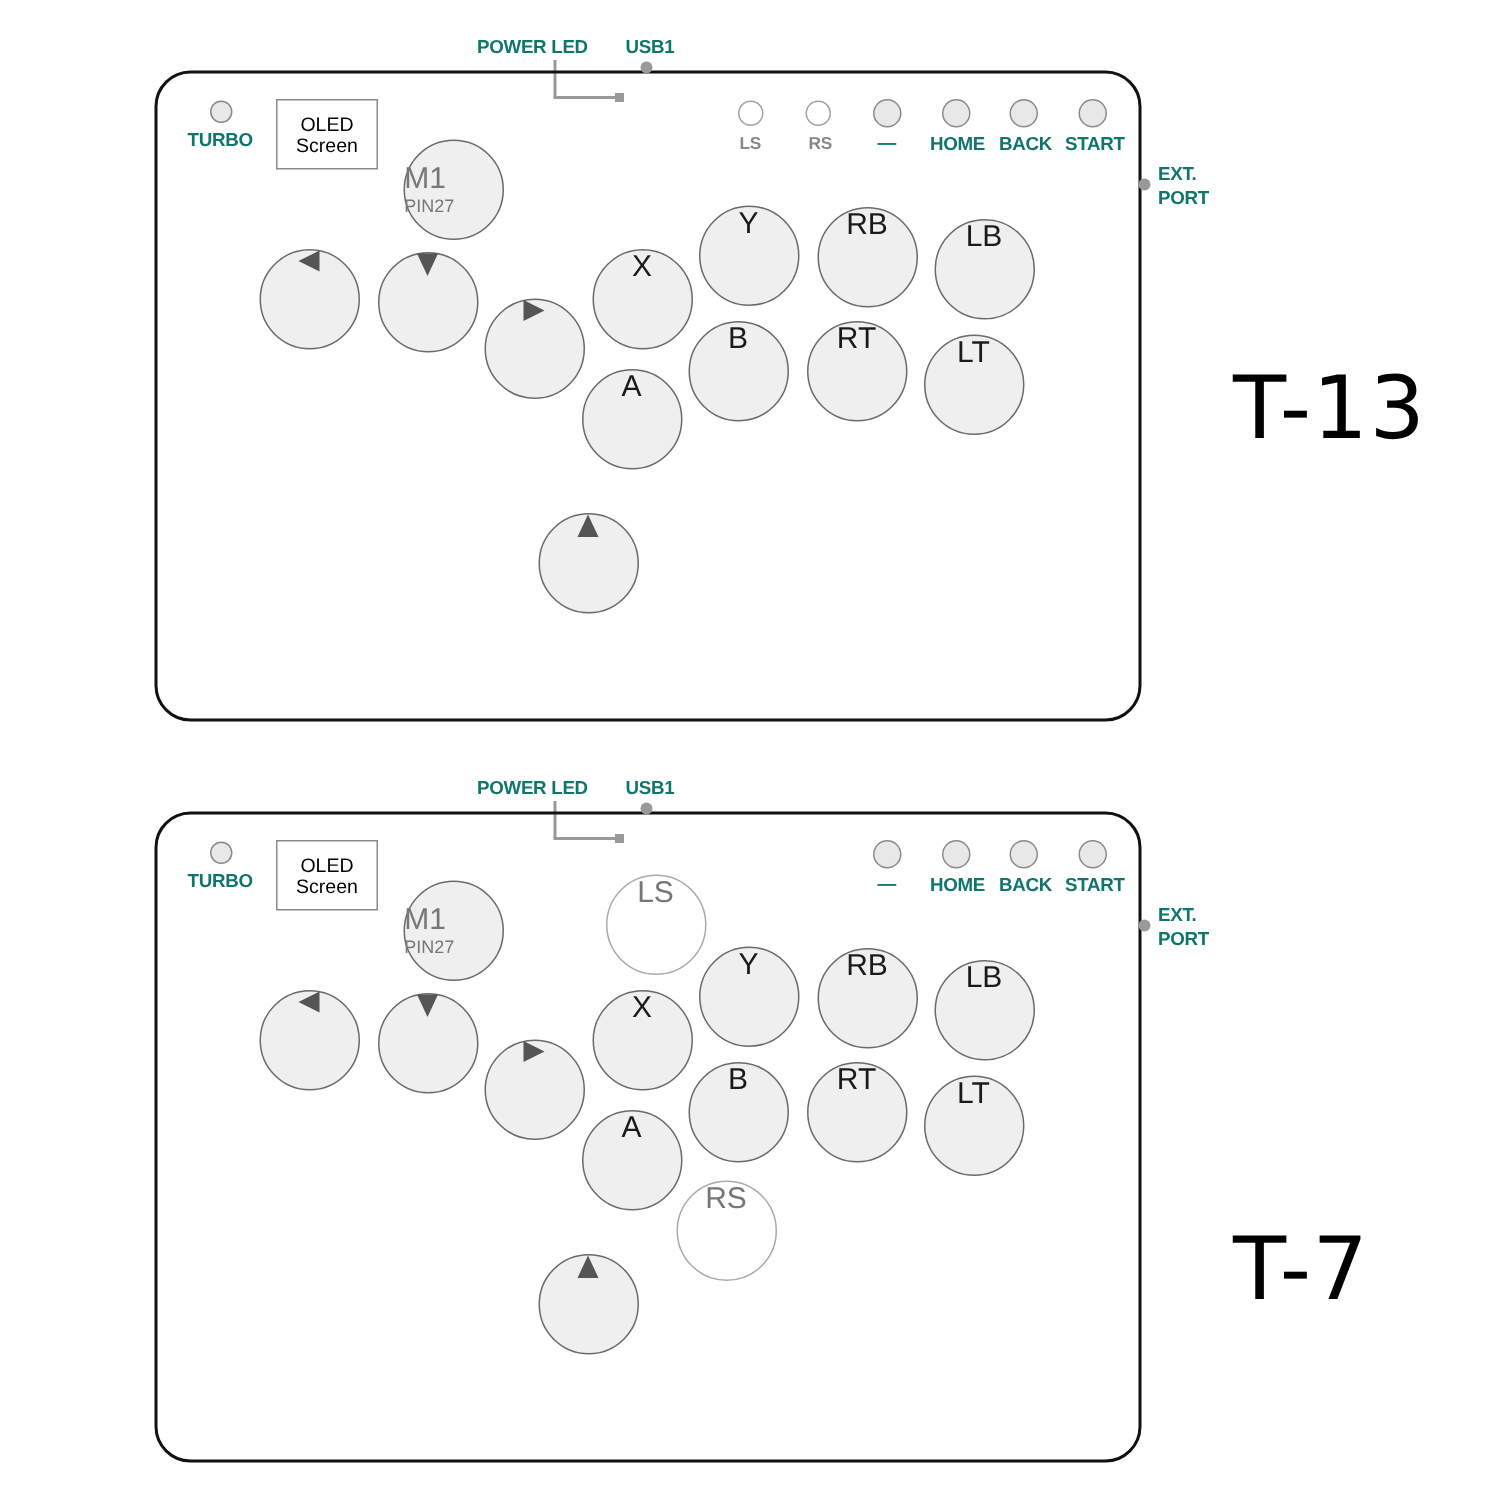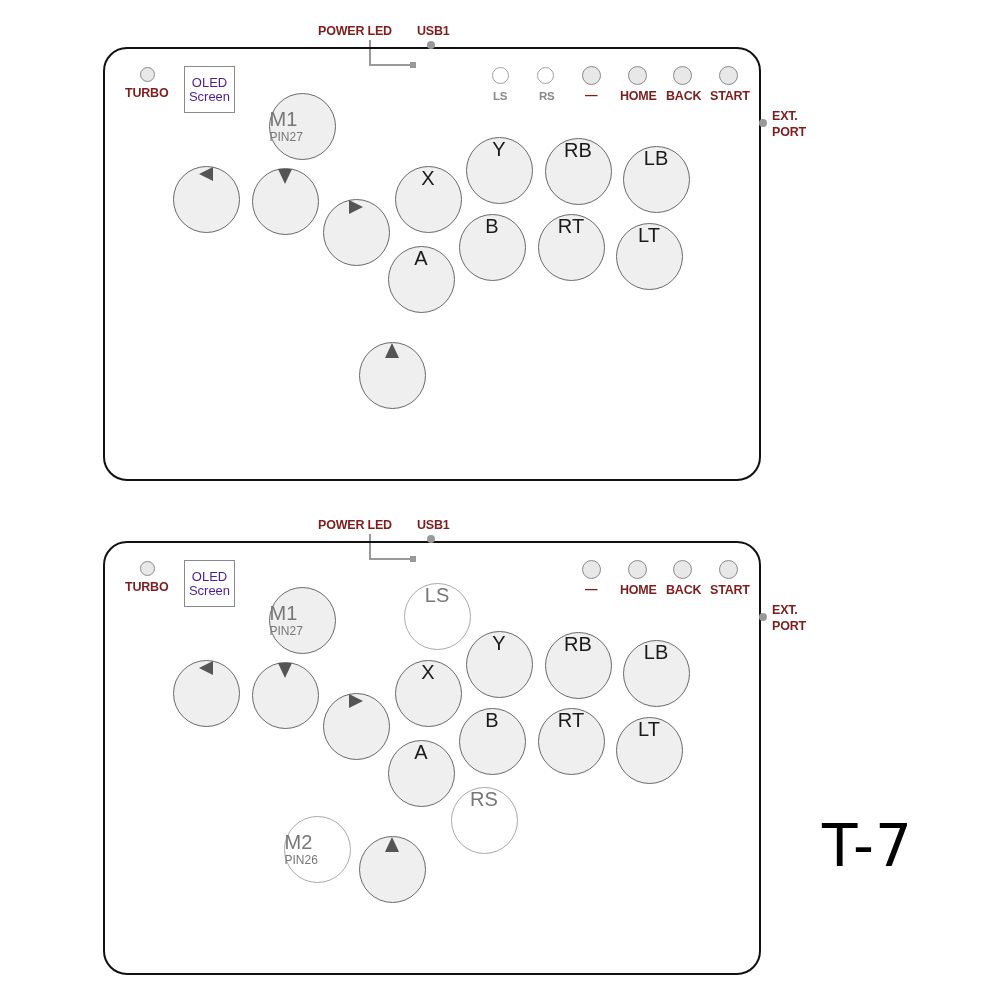--- a/index.html
+++ b/index.html
@@ -1,23 +1,23 @@
 <!DOCTYPE html>
 <html><head>
 <meta charset="utf-8">
 <style>
   html, body { margin:0; padding:0; background:#ffffff; }
   body { width:1000px; height:1000px; position:relative; overflow:hidden; font-family:"Liberation Sans", "DejaVu Sans", sans-serif; }
   .layout { position:absolute; left:0; width:1000px; height:494px; }
   .board { position:absolute; left:103px; top:47px; width:654px; height:430px; border:2.5px solid #111; border-radius:24px; box-sizing:content-box; }
-  .lbl { position:absolute; font-weight:bold; font-size:12.5px; color:#7f1d1d; white-space:nowrap; letter-spacing:-0.2px; }
+  .lbl { position:absolute; font-weight:bold; font-size:12.5px; color:#0f766e; white-space:nowrap; letter-spacing:-0.2px; }
   .lbl.grey { color:#888; font-size:11.5px; }
   .led { position:absolute; width:15px; height:15px; border-radius:50%; background:#e8e8e8; border:1px solid #8a8a8a; box-sizing:border-box; }
   .led.white { background:#ffffff; border-color:#a0a0a0; }
-  .oled { position:absolute; left:184px; top:66px; width:51px; height:47px; border:1.5px solid #8a8a8a; box-sizing:border-box; color:#4c1d95; font-size:13px; line-height:13.5px; text-align:center; padding-top:9px; }
+  .oled { position:absolute; left:184px; top:66px; width:68px; height:47px; border:1.5px solid #8a8a8a; box-sizing:border-box; color:#000000; font-size:13px; line-height:13.5px; text-align:center; padding-top:9px; }
   .btn { position:absolute; width:67px; height:67px; margin-left:-33.5px; margin-top:-33.5px; border-radius:50%; background:#efefef; border:1.6px solid #6a6a6a; box-sizing:border-box; display:flex; align-items:flex-start; justify-content:center; color:#1a1a1a; font-size:20px; }
   .btn.ghost { background:#ffffff; border-color:#aaaaaa; color:#777; }
   .btn.macro { color:#777; flex-direction:column; line-height:1; }
   .btn.macro .big { font-size:20px; }
   .btn.macro .small { font-size:12px; margin-top:2px; }
   .arrow { width:0; height:0; }
   .arrow.left { border-top:7px solid transparent; border-bottom:7px solid transparent; border-right:14px solid #555; }
   .arrow.right { border-top:7px solid transparent; border-bottom:7px solid transparent; border-left:14px solid #555; }
   .arrow.down { border-left:7px solid transparent; border-right:7px solid transparent; border-top:15px solid #555; }
   .arrow.up { border-left:7px solid transparent; border-right:7px solid transparent; border-bottom:15px solid #555; }
@@ -86,20 +86,21 @@
 
   <div class="btn" style="left:428px;top:199px;">X</div>
   <div class="btn" style="left:421px;top:279px;">A</div>
   <div class="btn" style="left:499px;top:170px;">Y</div>
   <div class="btn" style="left:492px;top:247px;">B</div>
   <div class="btn" style="left:578px;top:171px;">RB</div>
   <div class="btn" style="left:571px;top:247px;">RT</div>
   <div class="btn" style="left:656px;top:179px;">LB</div>
   <div class="btn" style="left:649px;top:256px;">LT</div>
 
+  <div class="model" style="top:238px;">T-13</div>
 </div>
 
 <div class="layout" style="top:494px;">
   <div class="lbl" style="left:318px;top:24px;">POWER LED</div>
   <div class="lbl" style="left:417px;top:24px;">USB1</div>
   <div class="wire-v" style="top:40px;height:25px;"></div>
   <div class="wire-h"></div>
   <div class="wire-end"></div>
 
   <div class="board"></div>
@@ -123,24 +124,20 @@
   <div class="lbl" style="left:620px;top:89px;">HOME</div>
   <div class="led" style="left:673px;top:66px;width:19px;height:19px;"></div>
   <div class="lbl" style="left:666px;top:89px;">BACK</div>
   <div class="led" style="left:719px;top:66px;width:19px;height:19px;"></div>
   <div class="lbl" style="left:710px;top:89px;">START</div>
 
   <div class="btn macro" style="left:302px;top:126px;">
     <span class="big">M1</span>
     <span class="small">PIN27</span>
   </div>
-  <div class="btn macro ghost" style="left:317px;top:355px;">
-    <span class="big">M2</span>
-    <span class="small">PIN26</span>
-  </div>
 
   <div class="btn ghost" style="left:437px;top:122px;">LS</div>
   <div class="btn ghost" style="left:484px;top:326px;">RS</div>
 
   <div class="btn" style="left:206px;top:199px;">
       <span class="arrow left"></span>
     </div>
   <div class="btn" style="left:285px;top:201px;">
       <span class="arrow down"></span>
     </div>

